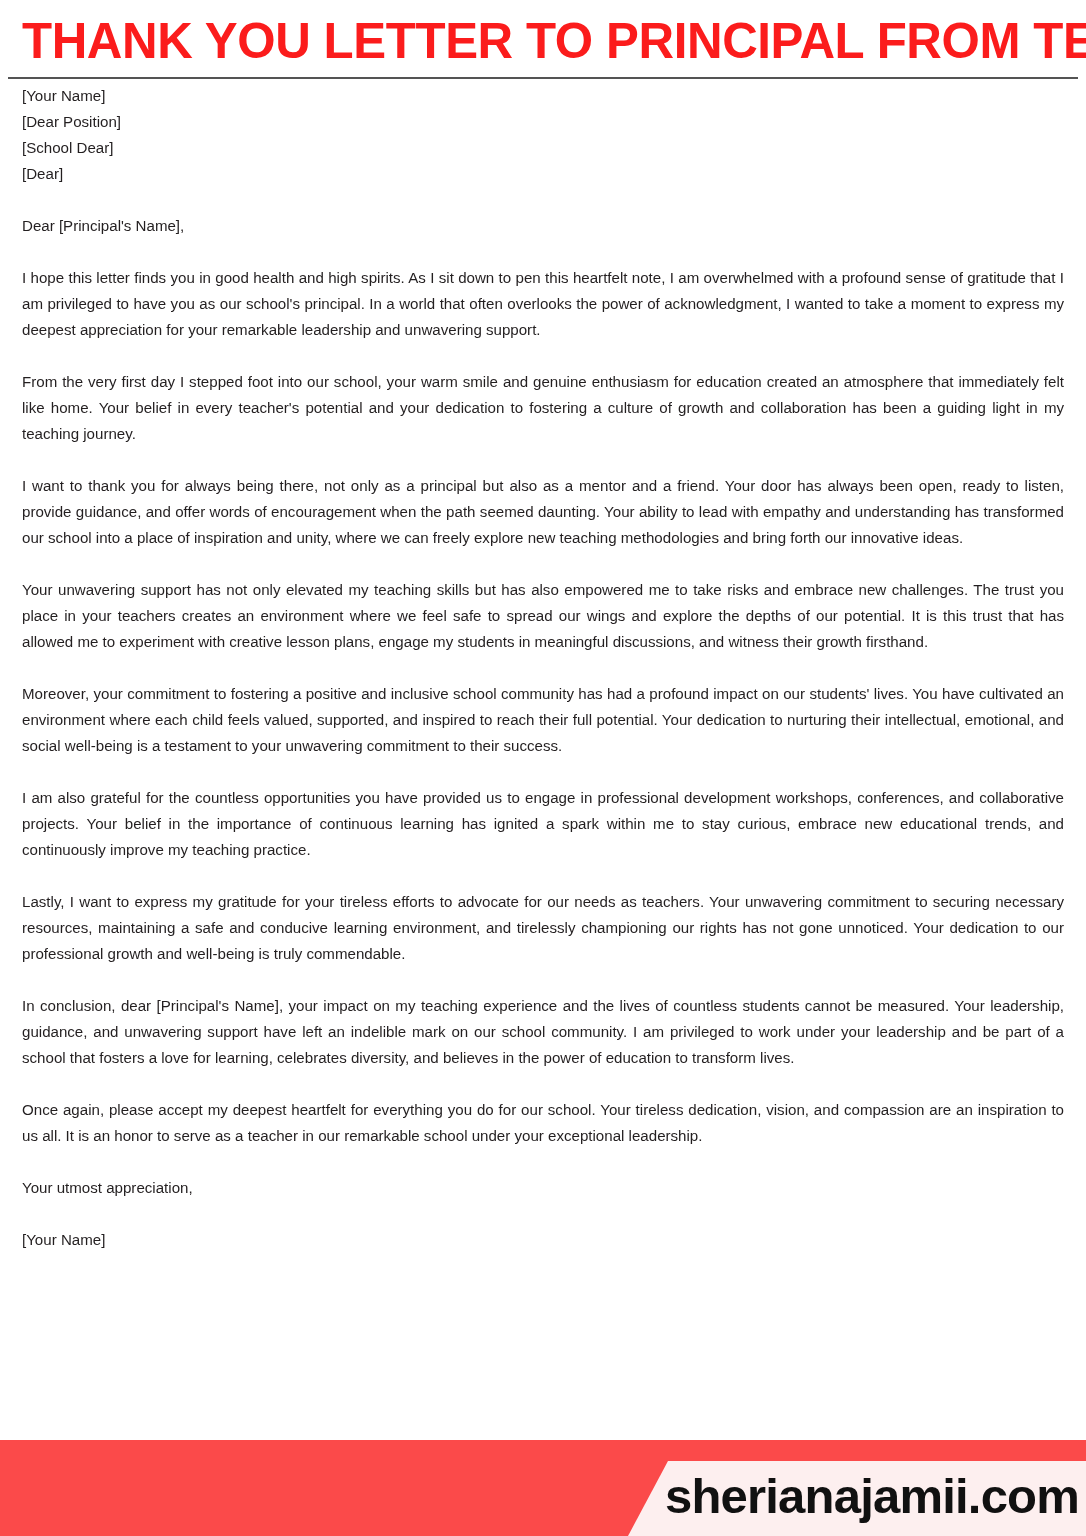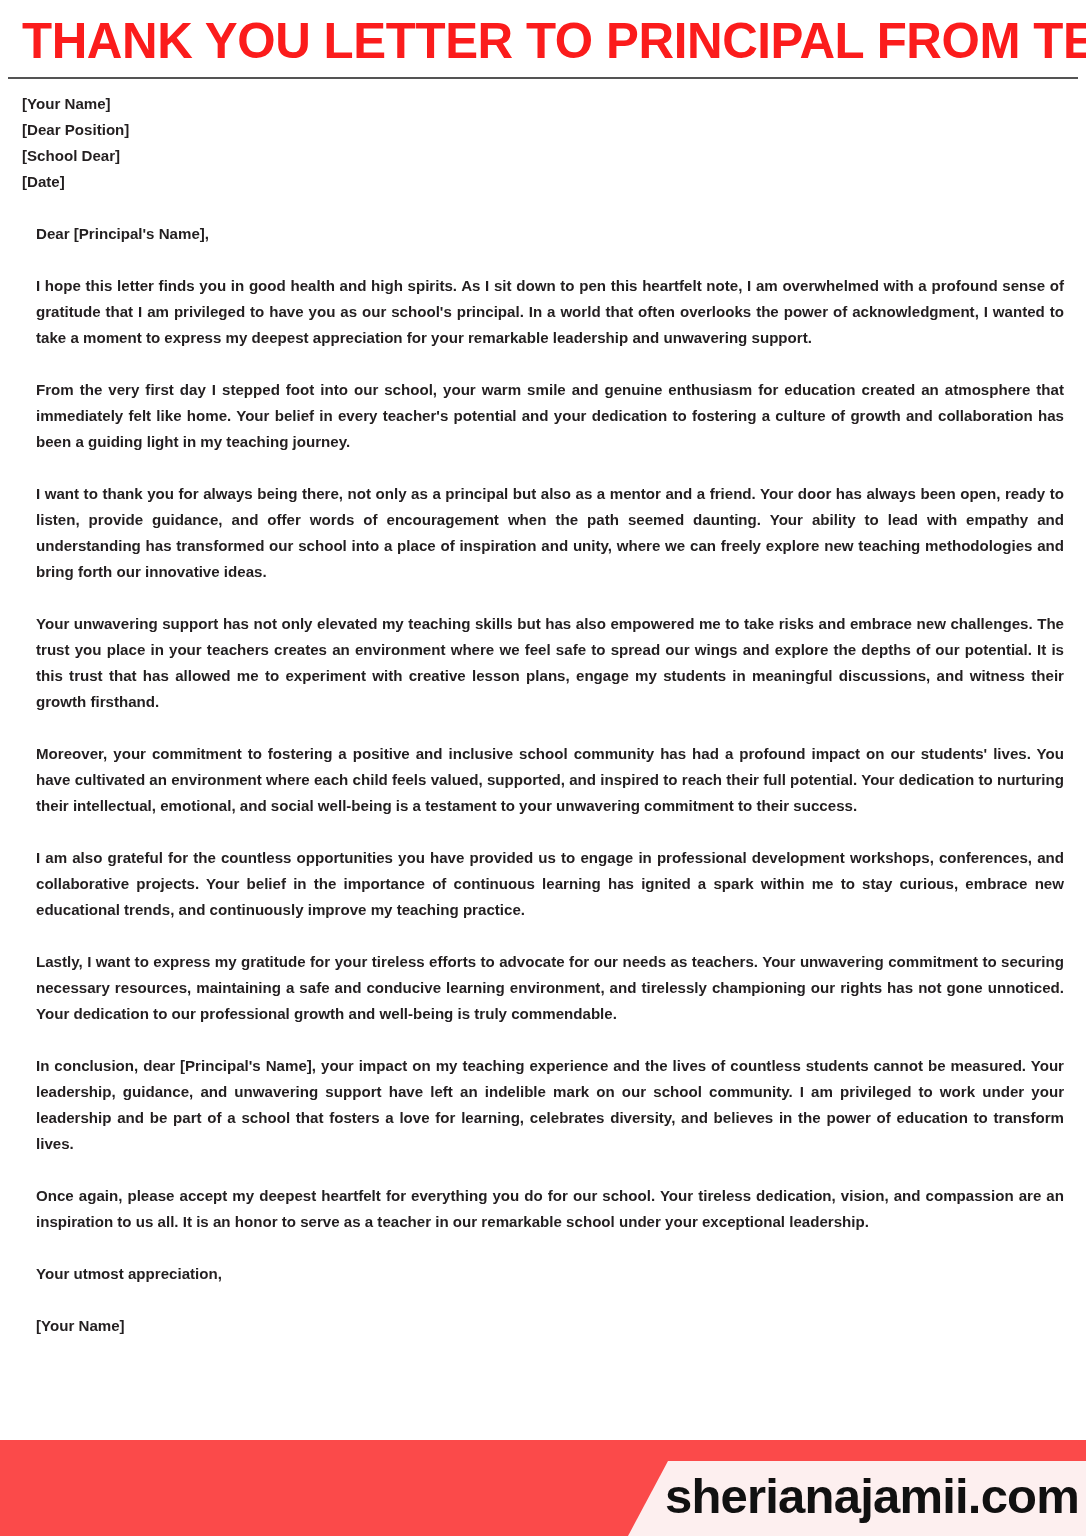--- a/index.html
+++ b/index.html
@@ -42,34 +42,33 @@
 
   .title-rule {
     margin: 9px 8px 0 8px;
     height: 0;
     border: 0;
     border-top: 2px solid #545454;
   }
 
   
   .letter {
-    padding: 12px 22px 0 22px;
+    padding: 4px 22px 0 22px;
     color: #231f20;
     font-size: 15.1px;
     line-height: 26px;
-    font-weight: bold;
   }
 
   .addr-line {
     margin: 0;
     text-align: left;
   }
 
   .para {
-    margin: 0 0 0 14px;
+    margin: 0 0 0 0;
     text-align: justify;
     text-justify: inter-word;
   }
 
   .spacer {
     height: 26px;
   }
 
   
   .footer {
@@ -117,21 +116,21 @@
     <h1 class="doc-title">THANK YOU LETTER TO PRINCIPAL FROM TEACHER</h1>
   </div>
   <hr class="title-rule">
 
   <div class="letter">
 
     <div>
       <p class="addr-line">[Your Name]</p>
       <p class="addr-line">[Dear Position]</p>
       <p class="addr-line">[School Dear]</p>
-      <p class="addr-line">[Date]</p>
+      <p class="addr-line">[Dear]</p>
     </div>
 
     <div class="spacer"></div>
 
     <p class="para">Dear [Principal's Name],</p>
 
     <div class="spacer"></div>
     <p class="para">I hope this letter finds you in good health and high spirits. As I sit down to pen this heartfelt note, I am overwhelmed with a profound sense of gratitude that I am privileged to have you as our school's principal. In a world that often overlooks the power of acknowledgment, I wanted to take a moment to express my deepest appreciation for your remarkable leadership and unwavering support.</p>
 
     <div class="spacer"></div>

